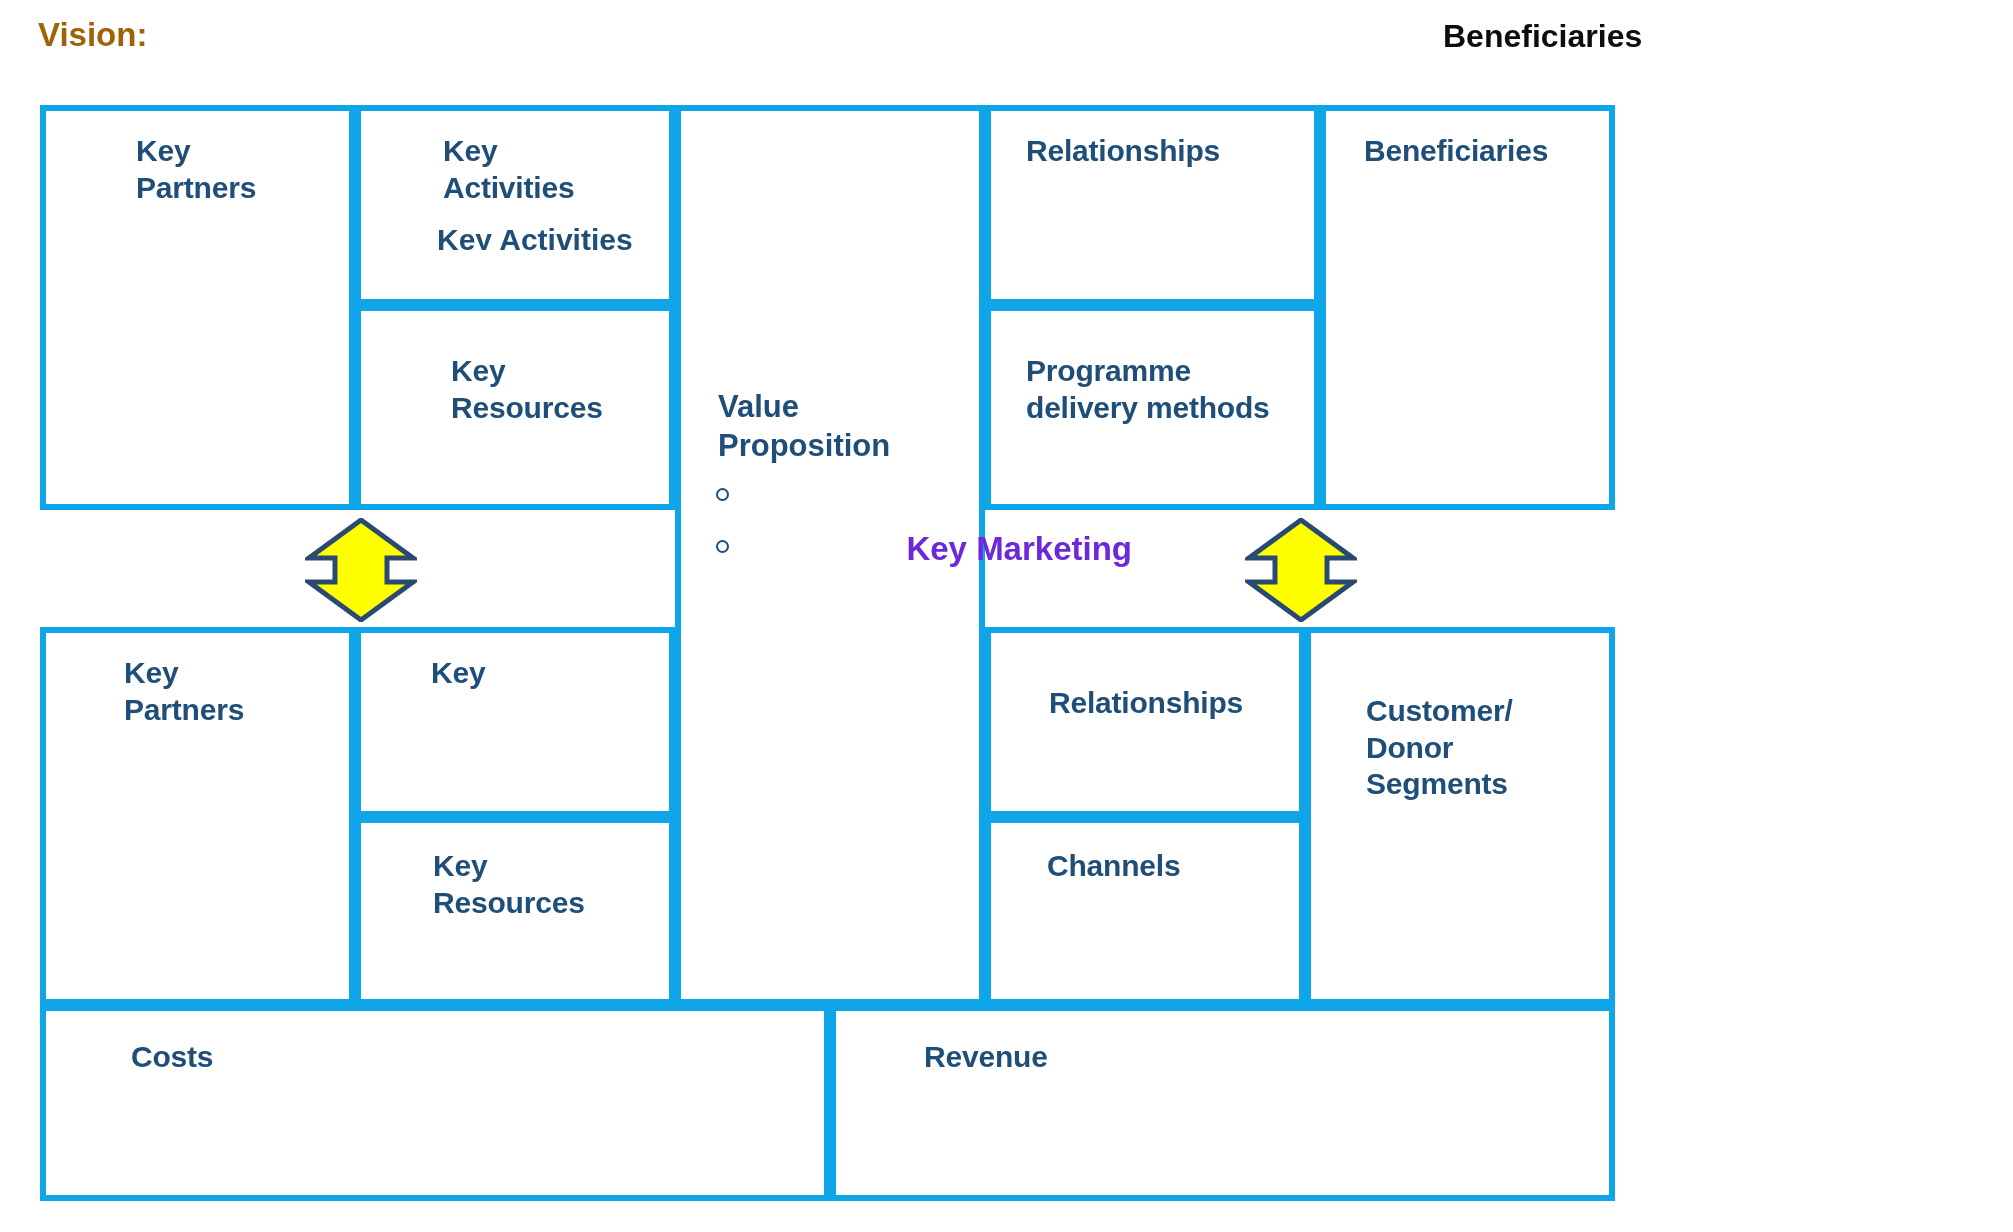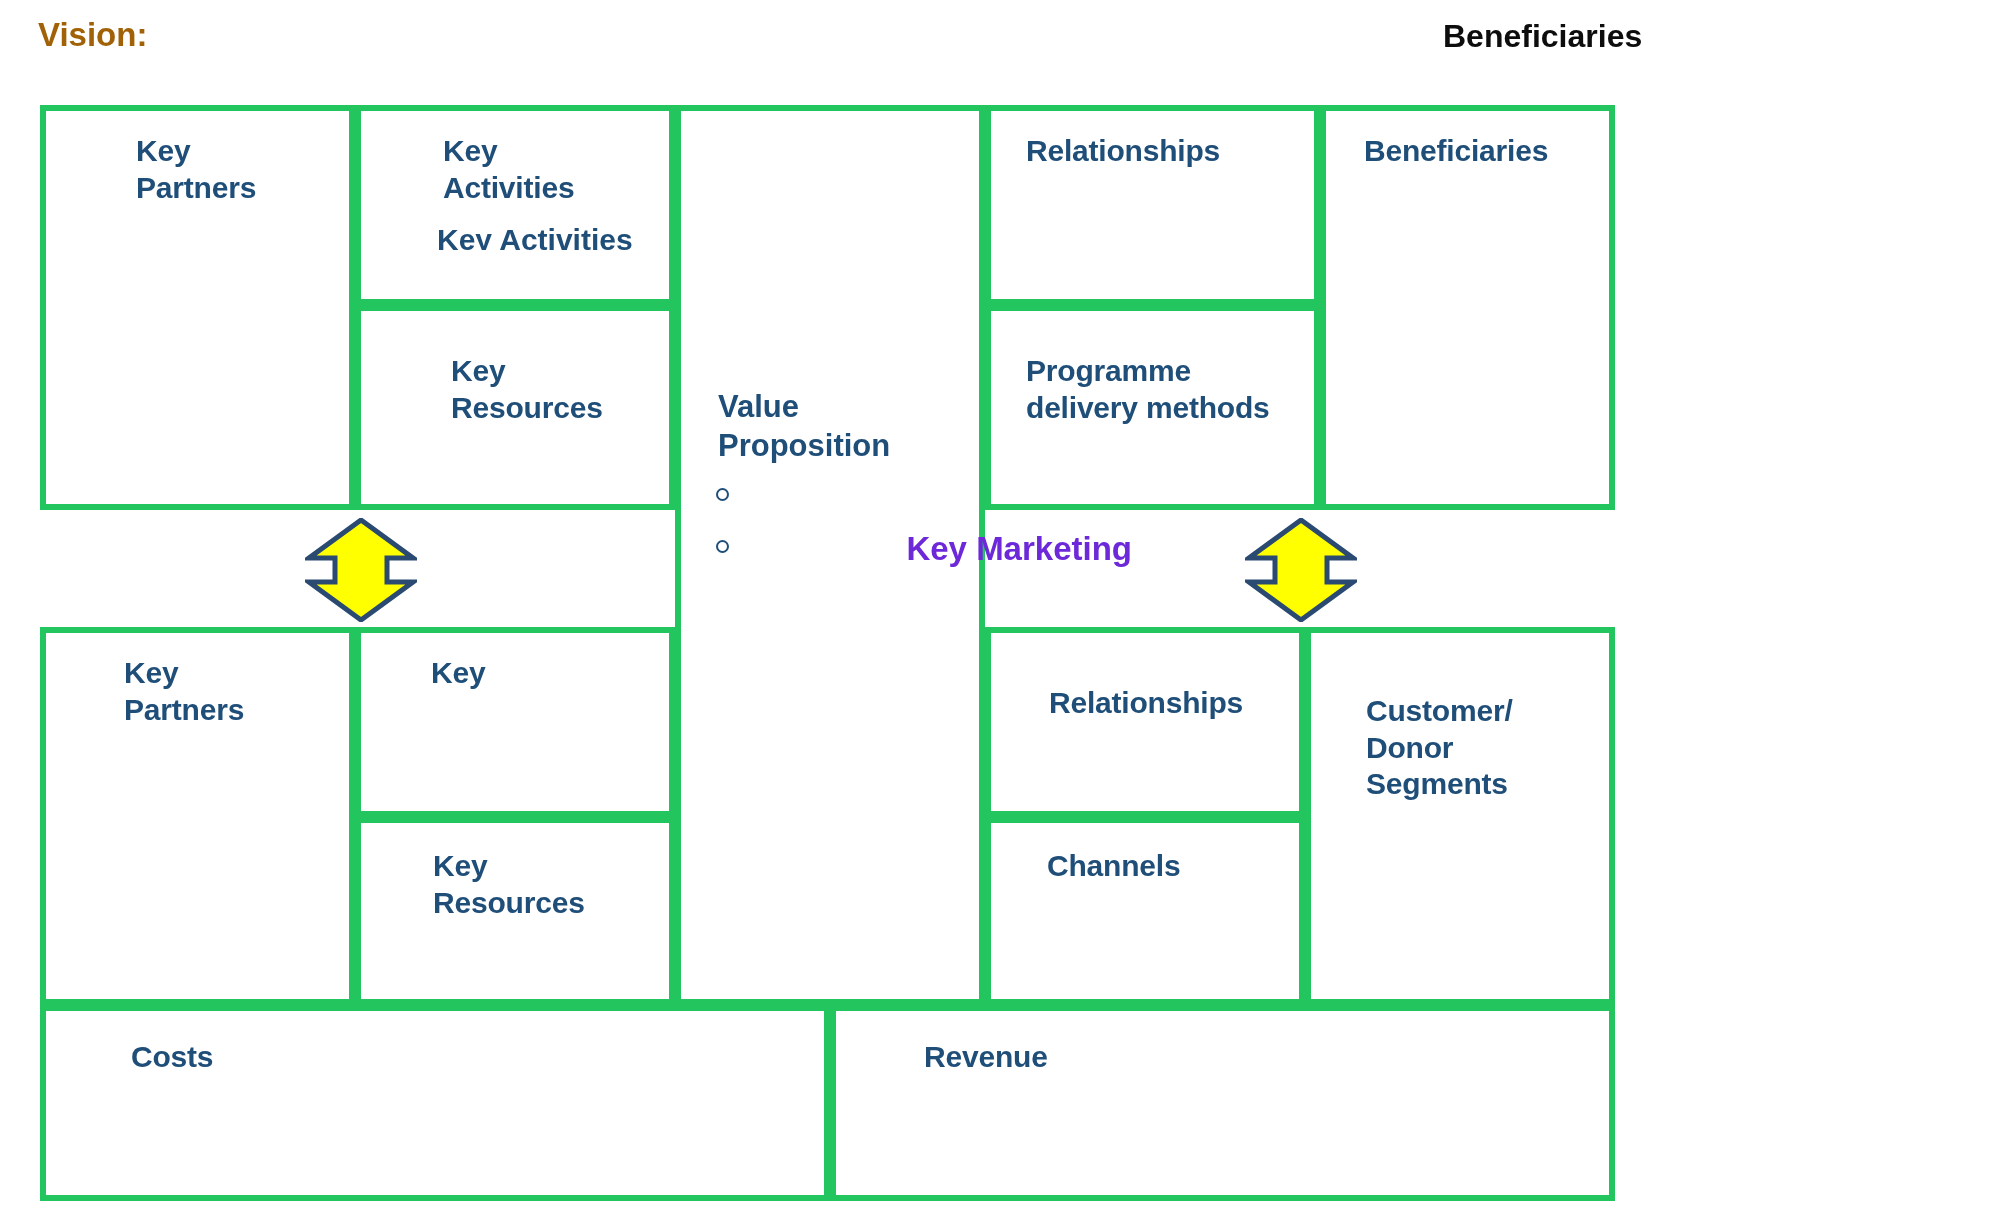--- a/index.html
+++ b/index.html
@@ -19,21 +19,21 @@
     position: absolute;
     left: 0; top: 0;
     width: 2013px;
     height: 1232px;
   }
 
   
   .box {
     position: absolute;
     box-sizing: border-box;
-    border: 6px solid #22c55e;
+    border: 6px solid #0ea5e9;
     background: #ffffff;
     text-decoration: underline;
   }
 
   .box-label {
     position: absolute;
     color: #1f4e79;
     font-weight: bold;
     font-size: 30px;
     line-height: 1.22;

